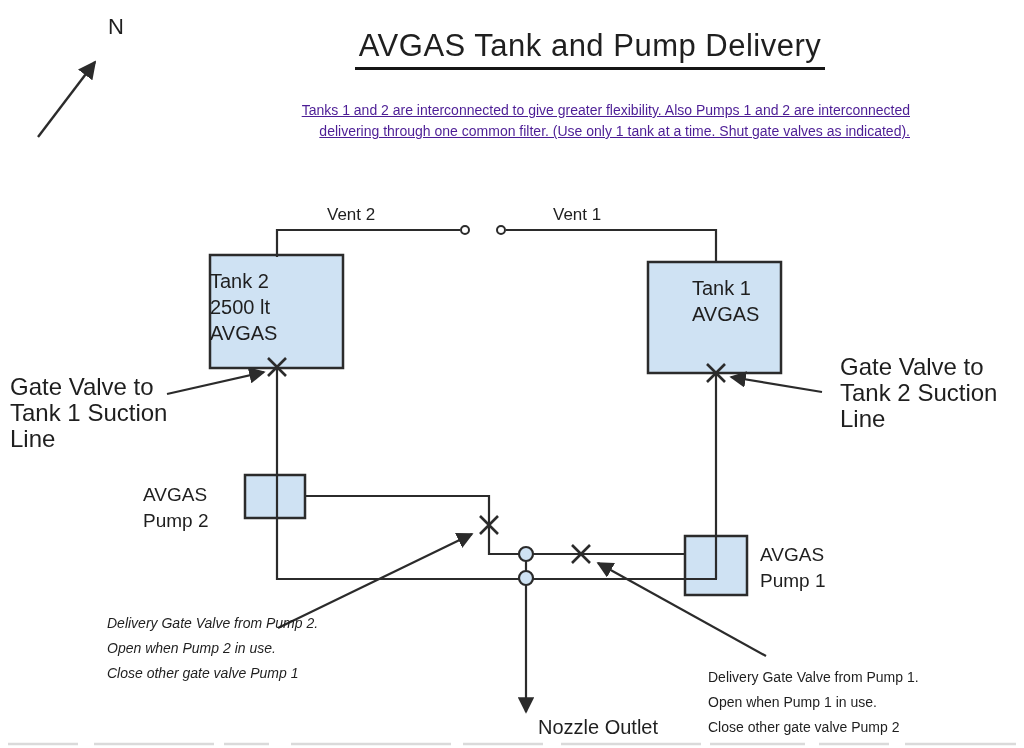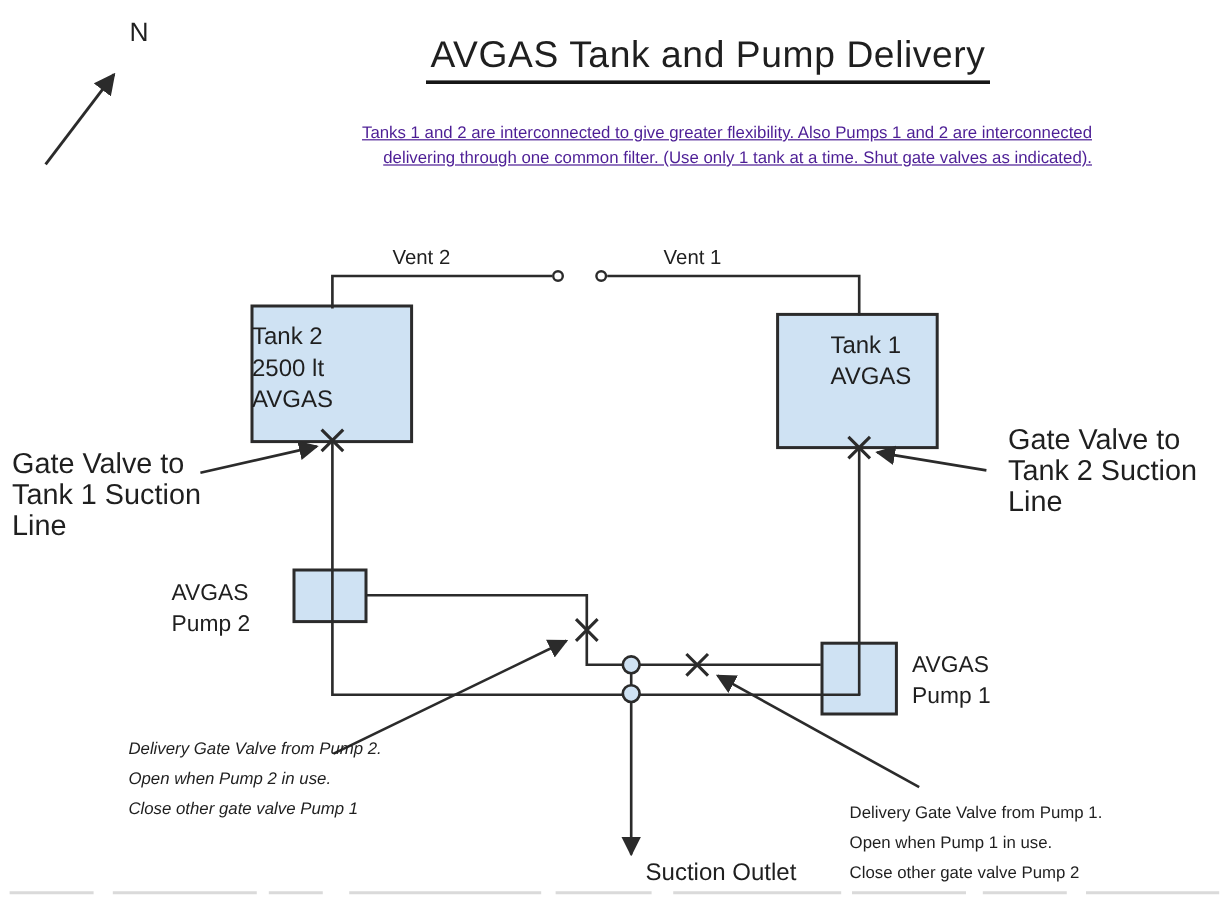--- a/index.html
+++ b/index.html
@@ -132,15 +132,15 @@
     <div>Open when Pump 2 in use.</div>
     <div>Close other gate valve Pump 1</div>
   </div>
 
   <div class="lbl delivery-lbl" id="delivery-valve-pump1-label">
     <div>Delivery Gate Valve from Pump 1.</div>
     <div>Open when Pump 1 in use.</div>
     <div>Close other gate valve Pump 2</div>
   </div>
 
-  <div class="lbl" id="nozzle-outlet-label">Suction Outlet</div>
+  <div class="lbl" id="nozzle-outlet-label">Nozzle Outlet</div>
 
 </div>
 
 </body></html>

